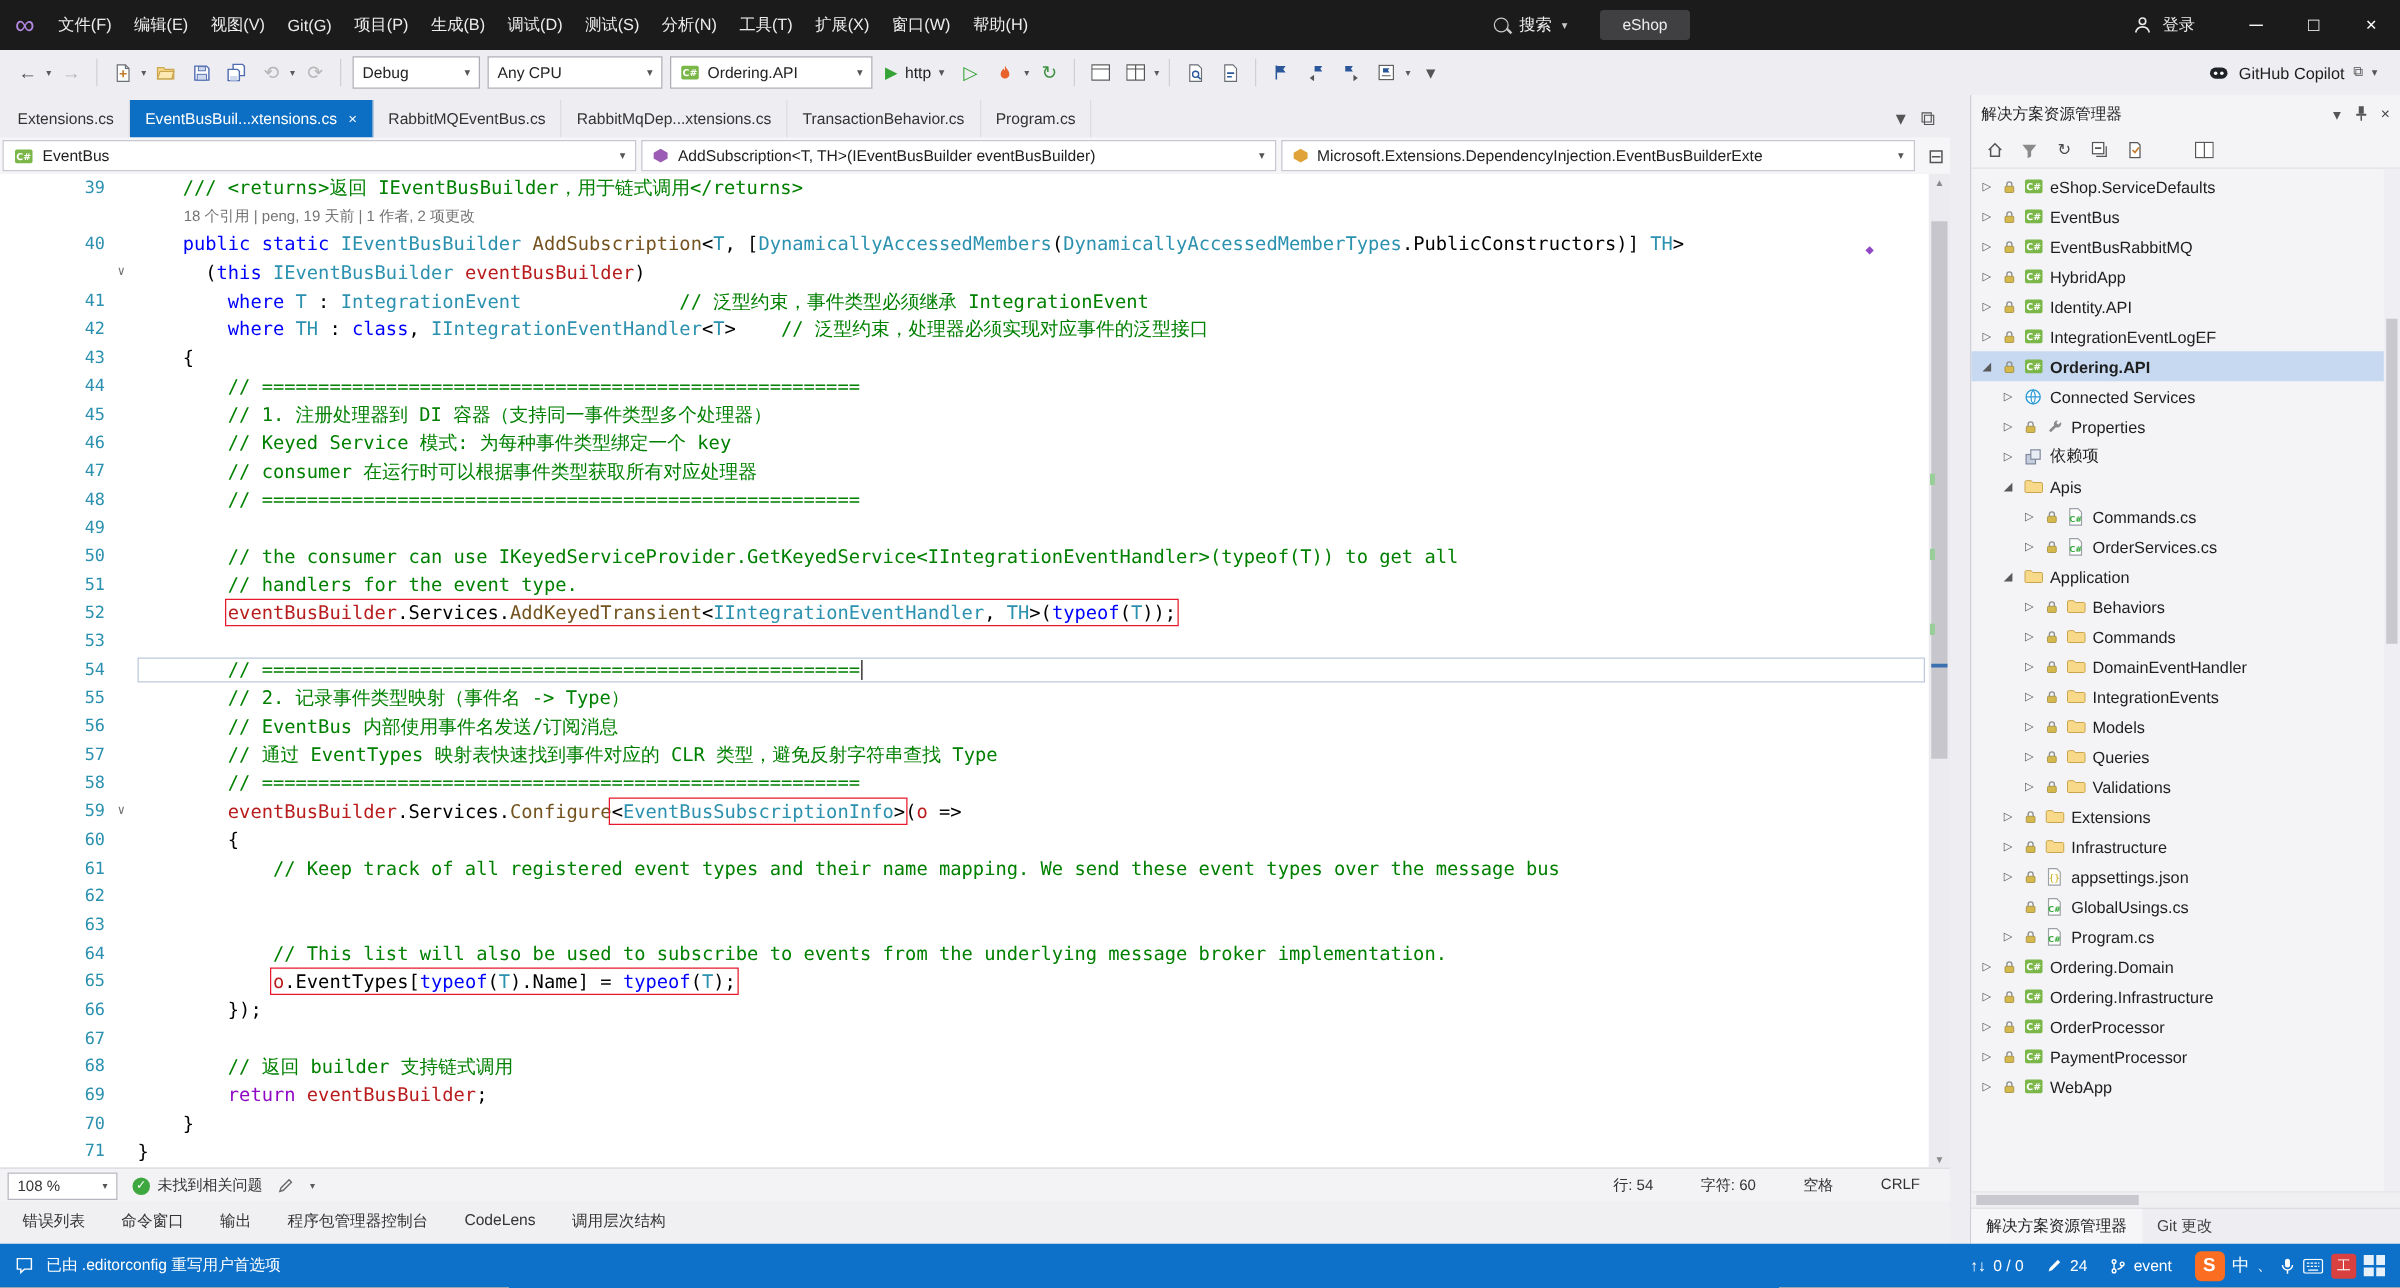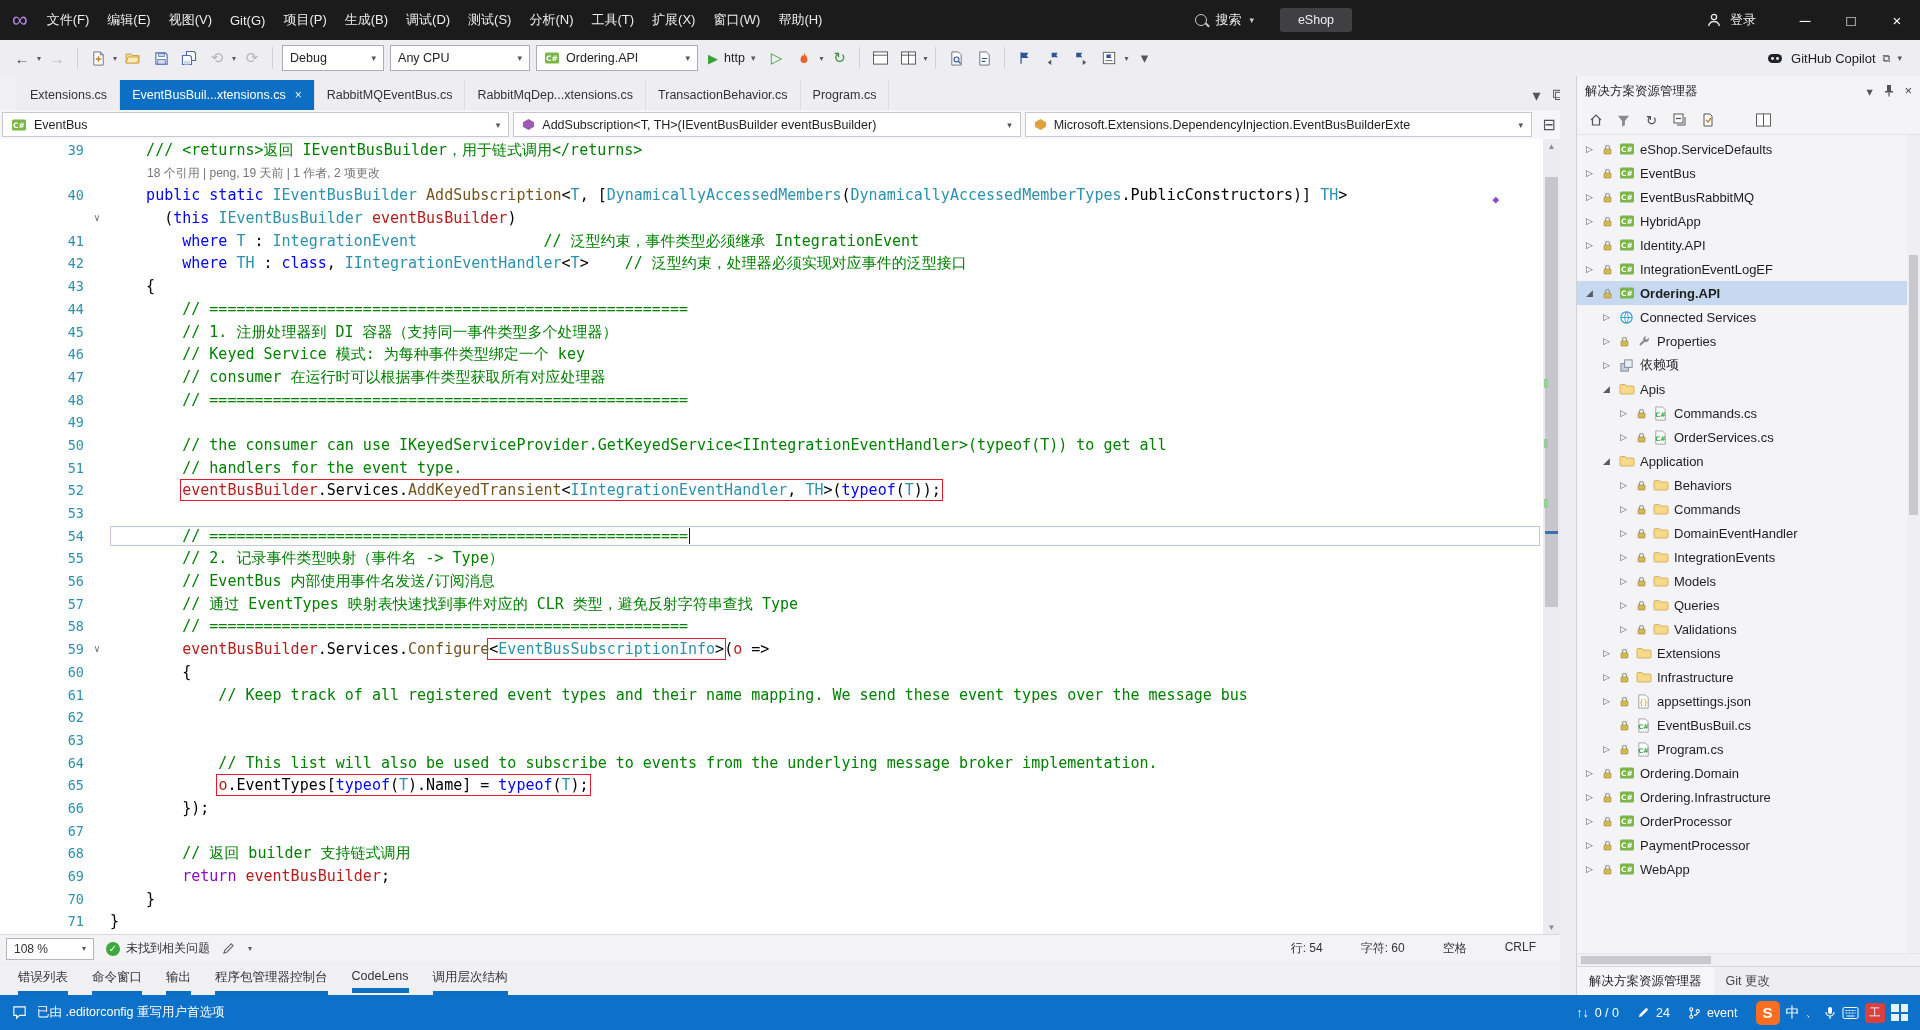--- a/index.html
+++ b/index.html
@@ -28,21 +28,21 @@
   .ddc{font-size:8px;color:#5a5a5a;margin:0 2px 0 1px;}
   .tsep{width:1px;height:22px;background:#cfcfd6;margin:0 6px;}
   .combo{height:24px;background:#fff;border:1px solid #adadb5;display:flex;align-items:center;padding:0 7px;font-size:12.5px;color:#222;margin:0 3px;gap:6px;white-space:nowrap;}
   .combo::after{content:"▾";font-size:9px;color:#555;margin-left:auto;}
   .runbtn{display:flex;align-items:center;gap:6px;padding:0 7px;font-size:12.5px;color:#1e1e1e;}
   .runbtn::after{content:"▾";font-size:9px;color:#555;}
   .play-solid{color:#36a336;font-size:13px;}
   .copilot{margin-left:auto;display:flex;align-items:center;gap:7px;font-size:13px;color:#1e1e1e;padding:0 10px;}
   .copilot::after{content:"▾";font-size:9px;color:#555;}
   
-  .tabstrip{position:absolute;top:76px;left:16px;width:1560px;height:34px;background:#eeeef2;display:flex;align-items:flex-end;}
+  .tabstrip{position:absolute;top:76px;left:0;width:1560px;height:34px;background:#eeeef2;display:flex;align-items:flex-end;}
   .tabs{display:flex;height:30px;margin-left:2px;}
   .tab{display:flex;align-items:center;gap:9px;padding:0 12px;font-size:12.5px;color:#333;height:30px;border-right:1px solid #dcdce2;white-space:nowrap;cursor:default;}
   .tab.active{background:#0c6fc4;color:#fff;}
   .tab .x{font-size:12px;opacity:.95;}
   .tab-icons{margin-left:auto;display:flex;gap:12px;align-items:center;padding:0 12px;height:30px;color:#444;}
   
   .navbar{position:absolute;top:110px;left:0;width:1560px;height:29px;background:#f6f6f9;display:flex;align-items:center;border-bottom:1px solid #e0e0e6;padding:0 2px;}
   .crumb{flex:1;height:23px;background:#fff;border:1px solid #c8c8d0;display:flex;align-items:center;gap:7px;padding:0 8px;font-size:12.5px;color:#1e1e1e;margin-right:4px;overflow:hidden;white-space:nowrap;}
   .crumb::after{content:"▾";margin-left:auto;font-size:9px;color:#555;}
   .nav-split{width:26px;display:flex;justify-content:center;color:#555;flex:none;}
@@ -67,21 +67,21 @@
   .gmark{position:absolute;left:1px;width:4px;height:9px;background:#98cf98;}
   
   .ed-status{position:absolute;top:934px;left:0;width:1560px;height:27px;background:#f3f3f6;border-top:1px solid #d9d9e0;display:flex;align-items:center;font-size:12px;color:#333;padding:0 6px;gap:12px;}
   .zoom{width:72px;height:20px;background:#fff;border:1px solid #b5b5bd;display:flex;align-items:center;padding:0 7px;}
   .zoom::after{content:"▾";margin-left:auto;font-size:8px;color:#555;}
   .health{display:flex;align-items:center;gap:6px;}
   .hdot{width:14px;height:14px;border-radius:50%;background:#3fa73f;color:#fff;font-size:10px;display:flex;align-items:center;justify-content:center;}
   .edst-right{margin-left:auto;display:flex;gap:38px;padding-right:30px;}
   
   .panel-tabs{position:absolute;top:961px;left:0;width:1560px;height:34px;background:#f0f0f3;display:flex;gap:8px;padding:5px 10px 0;box-sizing:border-box;}
-  .ptab{font-size:12.5px;color:#333;padding:3px 8px 0;display:flex;flex-direction:column;gap:5px;align-items:stretch;text-align:left;}
+  .ptab{font-size:12.5px;color:#333;padding:3px 8px 0;display:flex;gap:5px;align-items:stretch;text-align:left;}
   .ptab .ul{height:5px;background:#0c6fc4;}
   
   .splitter{position:absolute;top:76px;left:1560px;width:16px;height:919px;background:#eeeef2;}
   .sepanel{position:absolute;top:76px;left:1576px;right:0;height:919px;background:#f4f4f7;display:flex;flex-direction:column;border-left:1px solid #d0d0d8;box-sizing:border-box;}
   .se-header{height:30px;display:flex;align-items:center;padding:0 8px;font-size:12.5px;color:#1e1e1e;gap:10px;flex:none;}
   .se-title{margin-right:auto;white-space:nowrap;overflow:hidden;}
   .se-hicon{color:#444;display:flex;align-items:center;}
   .se-toolbar{height:28px;display:flex;align-items:center;gap:3px;padding:0 6px;border-bottom:1px solid #e2e2e8;flex:none;}
   .se-tb-icon{width:25px;height:22px;display:flex;align-items:center;justify-content:center;color:#4a4a4a;font-size:13px;}
   .se-search{height:30px;display:flex;align-items:center;padding:2px 6px;flex:none;}
@@ -1074,21 +1074,21 @@
               <rect x="2" y="5" width="7" height="5" rx="0.8" fill="#d6b94c" stroke="#9c8535" stroke-width=".6"></rect>
               <path d="M3.5 5V3.5a2 2 0 0 1 4 0V5" fill="none" stroke="#8f8f8f" stroke-width="1.1"></path>
             </svg>
           </span>
           <span class="ticon">
             <svg width="15" height="15" viewBox="0 0 16 16">
               <path d="M3 1h7l3 3v11H3z" fill="#fff" stroke="#9aa0a6"></path>
               <text x="8" y="12" font-size="7" font-family="DejaVu Sans, sans-serif" font-weight="bold" fill="#37a93c" text-anchor="middle">C#</text>
             </svg>
           </span>
-          <span class="tlabel">EventBusBuil.cs</span>
+          <span class="tlabel">GlobalUsings.cs</span>
         </div>
         <div class="trow" style="padding-left: 23px;">
           <span class="texp">▷</span>
           <span class="tlock">
             <svg width="11" height="11" viewBox="0 0 11 11">
               <rect x="2" y="5" width="7" height="5" rx="0.8" fill="#d6b94c" stroke="#9c8535" stroke-width=".6"></rect>
               <path d="M3.5 5V3.5a2 2 0 0 1 4 0V5" fill="none" stroke="#8f8f8f" stroke-width="1.1"></path>
             </svg>
           </span>
           <span class="ticon">

